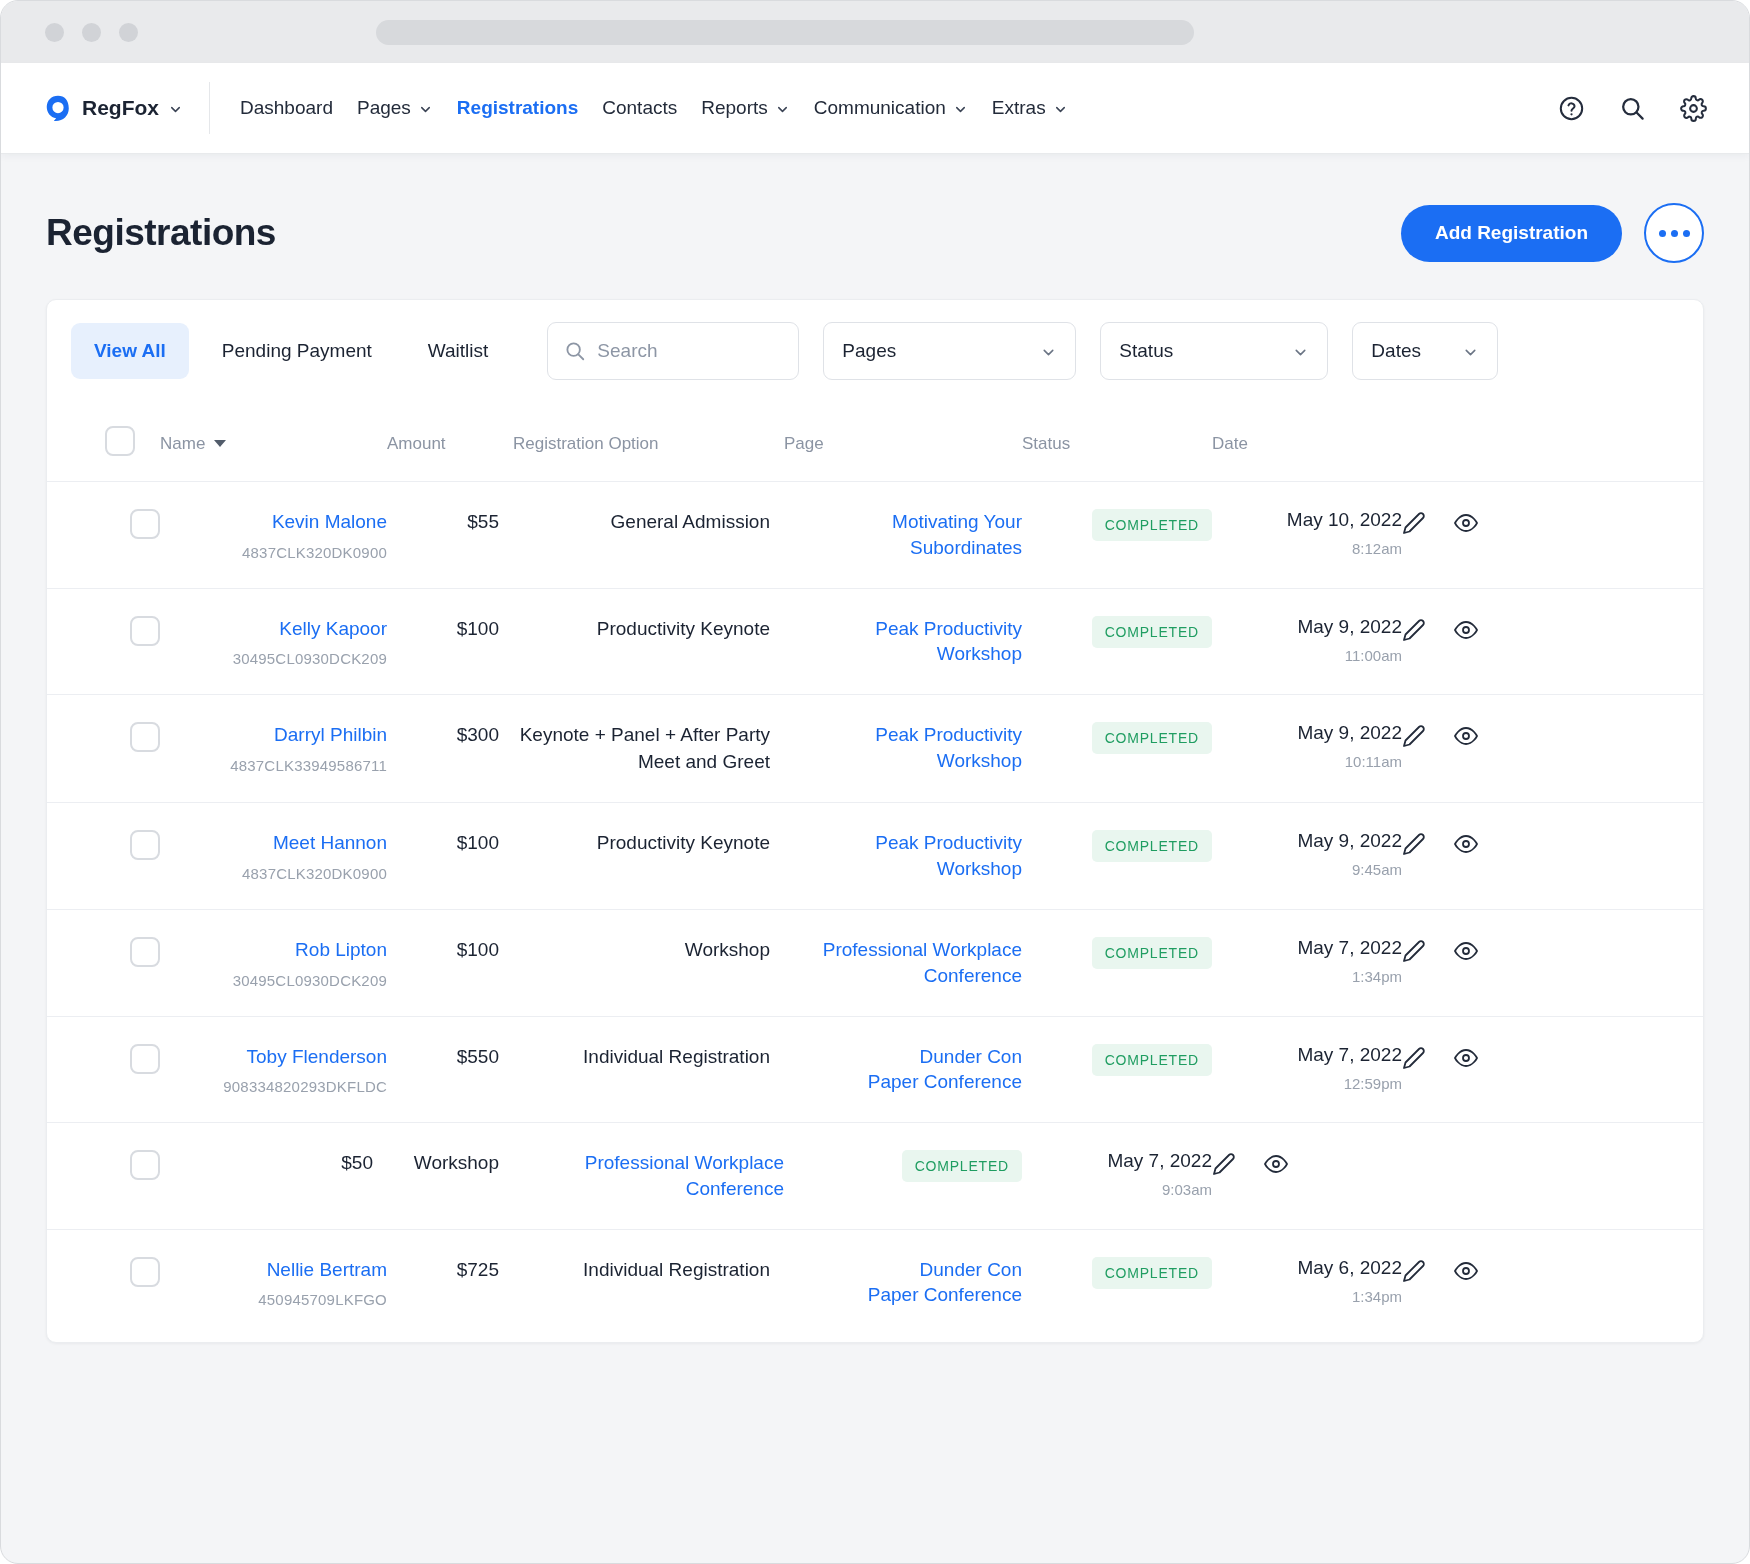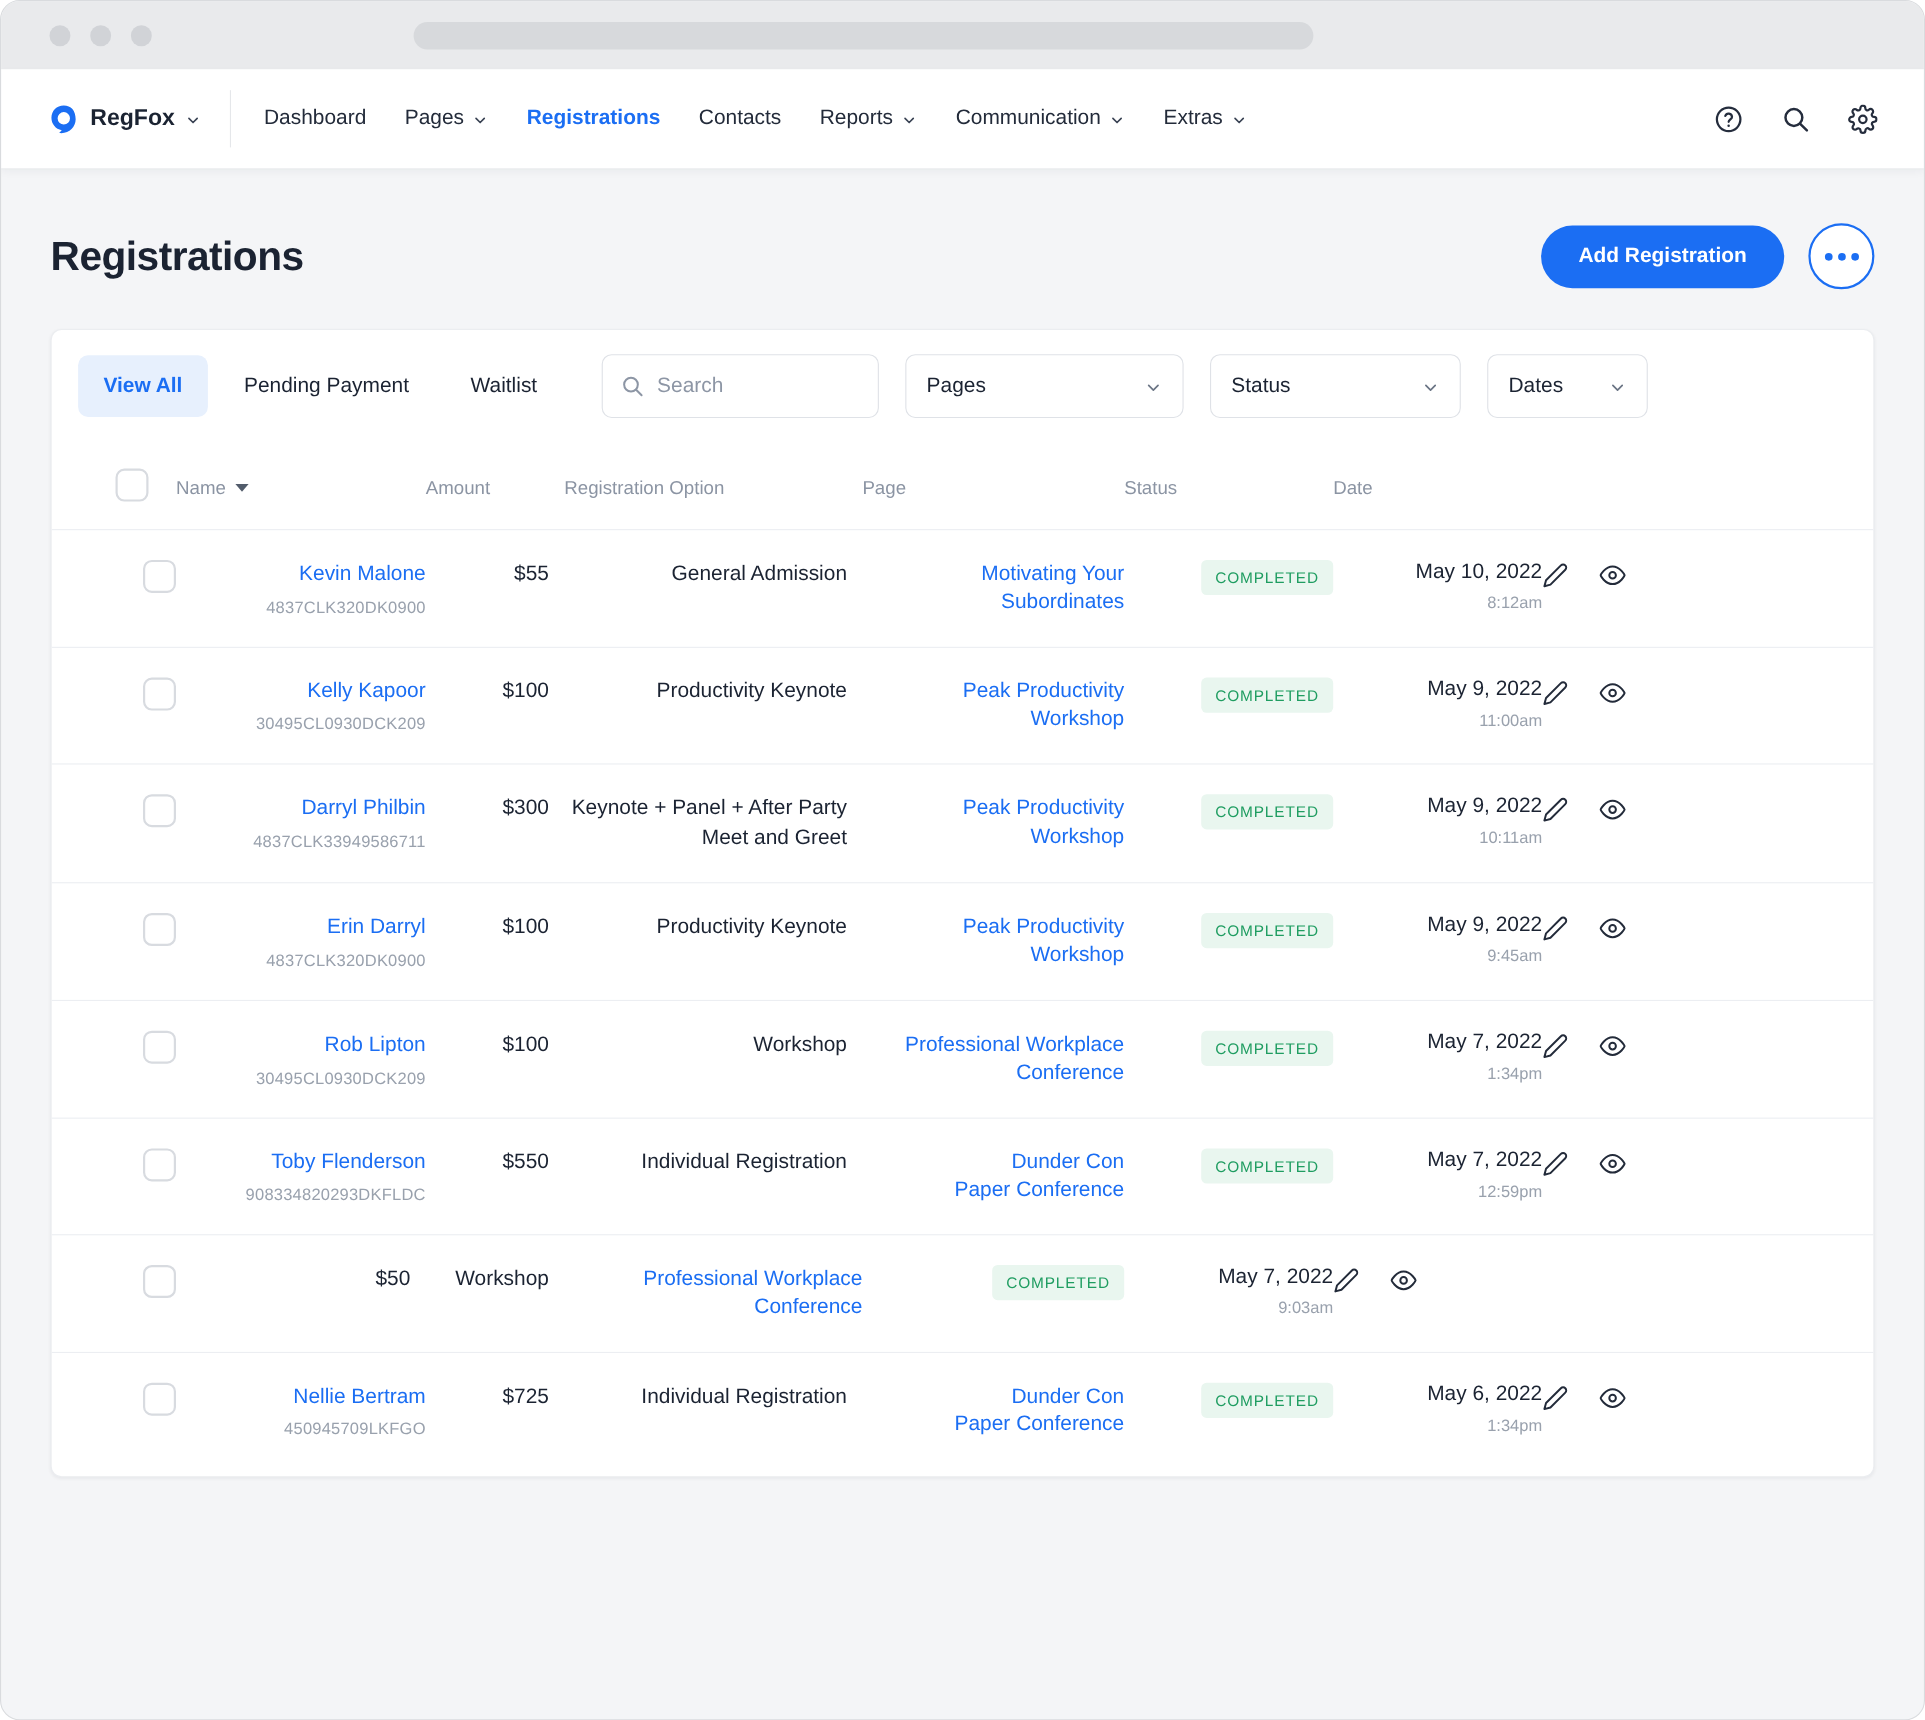--- a/index.html
+++ b/index.html
@@ -18,21 +18,21 @@
   .dot { width:19px; height:19px; border-radius:50%; background:#d1d3d7; }
   .url-pill { position:absolute; left:375px; top:19px; width:818px; height:25px; border-radius:13px; background:#d7d9dc; }
 
   
   .navbar { height:90px; background:#fff; display:flex; align-items:center; padding:0 42px;
             box-shadow:0 1px 0 #e8eaec, 0 3px 8px rgba(20,30,50,0.05); position:relative; z-index:2; }
   .brand { display:flex; align-items:center; gap:9px; font-size:21px; font-weight:700; color:#1b2332; cursor:pointer; }
   .brand .logo { width:30px; height:30px; }
   .brand-chev { width:15px; height:15px; color:#3a4354; margin-top:2px; }
   .nav-divider { width:1px; height:52px; background:#e5e7ea; margin:0 30px 0 26px; }
-  #nav-items { display:flex; align-items:center; gap:35px; }
+  #nav-items { display:flex; align-items:center; gap:24px; }
   .nav-item { display:flex; align-items:center; gap:7px; font-size:19px; color:#232b3a; cursor:pointer; white-space:nowrap; }
   .nav-item .nav-chev { width:15px; height:15px; margin-top:3px; color:#3a4354; }
   .nav-item.active { color:#1b6ef3; font-weight:700; }
   .nav-icons { margin-left:auto; display:flex; align-items:center; gap:34px; }
   .nav-icon { width:27px; height:27px; color:#252d3d; cursor:pointer; }
 
   
   main { padding:0 45px 45px; }
   .page-header { display:flex; align-items:center; justify-content:space-between; padding-top:50px; }
   h1 { font-size:37px; font-weight:700; color:#1b2332; letter-spacing:-0.5px; }
@@ -310,21 +310,21 @@
       </svg>
       <svg class="icon-btn" viewBox="0 0 24 24" fill="none" stroke="currentColor" stroke-width="1.8" stroke-linecap="round" stroke-linejoin="round">
         <path d="M1 12s4-8 11-8 11 8 11 8-4 8-11 8-11-8-11-8z"></path>
                 <circle cx="12" cy="12" r="3"></circle>
       </svg>
     </div>
   </div>
           <div class="trow">
     <div><span class="checkbox"></span></div>
     <div class="name-cell">
-      <a class="link name-link">Erin Darryl</a>
+      <a class="link name-link">Meet Hannon</a>
       <div class="rid">4837CLK320DK0900</div>
     </div>
     <div class="amount">$100</div>
     <div class="opt">Productivity Keynote</div>
     <div class="page-cell">
       <a class="link page-link">Peak Productivity
 Workshop</a>
     </div>
     <div><span class="badge">COMPLETED</span></div>
     <div class="date-cell">

